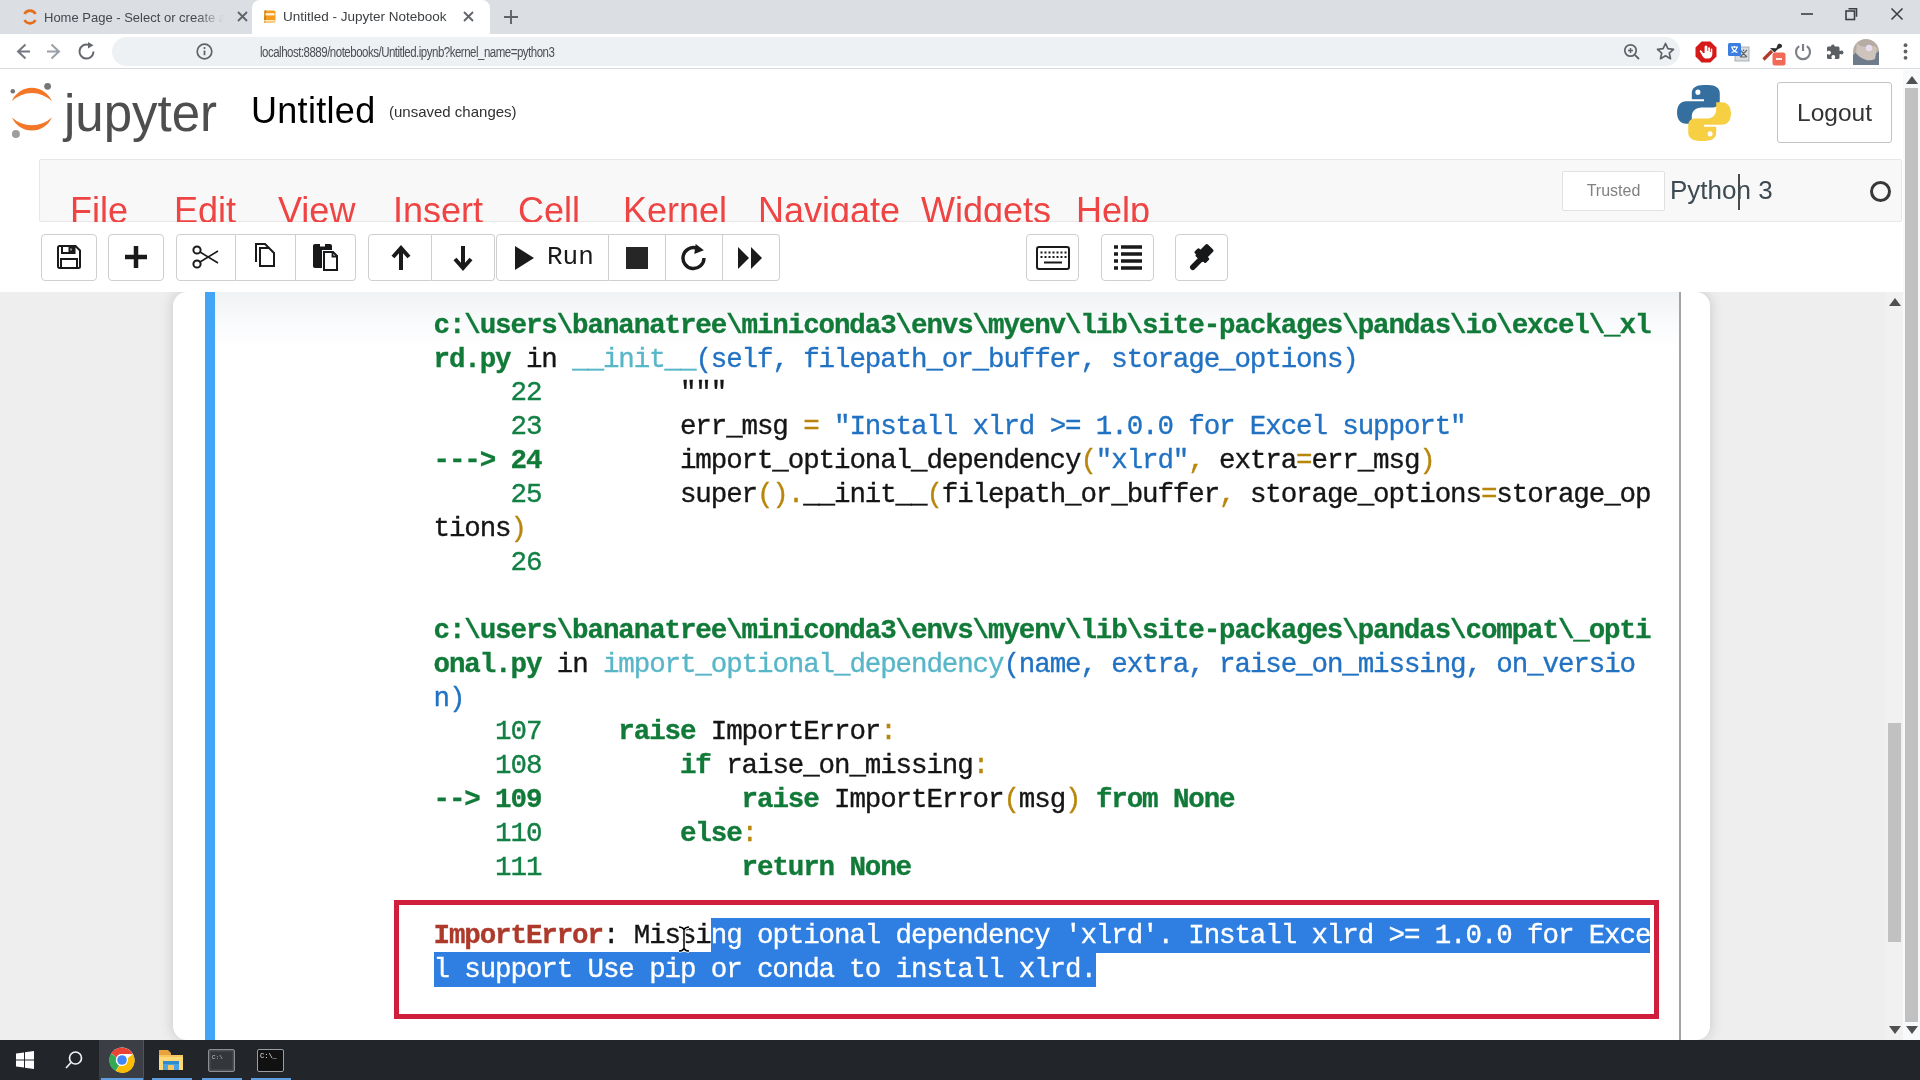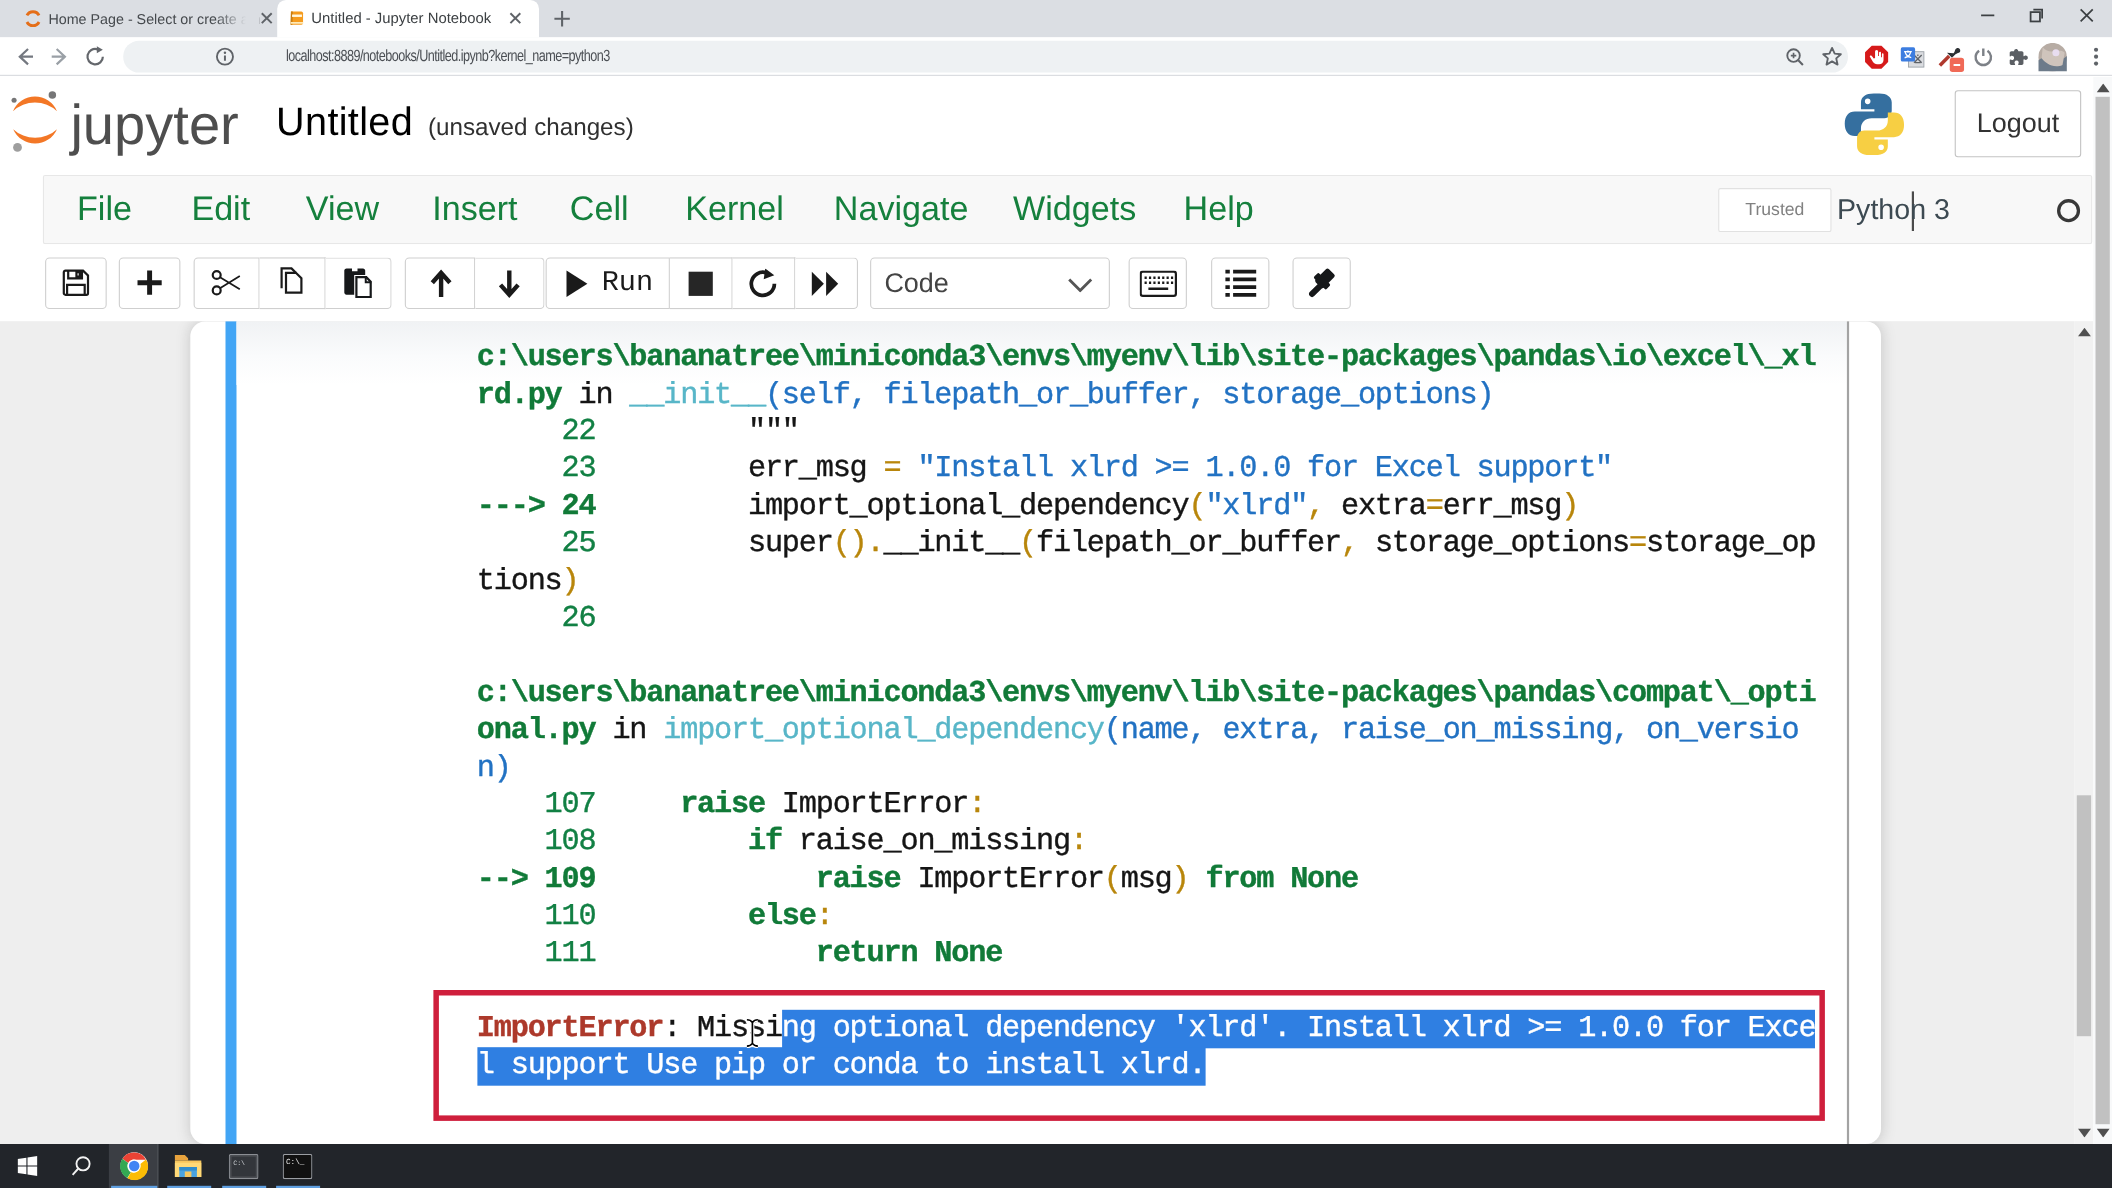--- a/index.html
+++ b/index.html
@@ -15,26 +15,26 @@
   #tab-active { left:252px; top:0px; width:238px; height:34px; background:#fff; border-radius:8px 8px 0 0; }
   #tab-active .ttl { position:absolute; left:31px; top:9px; font-size:13.5px; color:#3c4043; white-space:nowrap; }
   .tabx { position:absolute; top:8px; width:17px; height:17px; color:#5f6368; }
   #navbar { left:0; top:34px; width:1920px; height:35px; background:#fff; border-bottom:1px solid #d7dade; }
   #omnibox { left:112px; top:37px; width:1568px; height:29px; border-radius:15px; background:#eef1f3; }
   #urltext { left:260px; top:43.5px; font-size:11.5px; color:#4b4f54; letter-spacing:-0.5px; transform:scaleY(1.28); transform-origin:left top; }
 
   
   #jheader { left:0; top:70px; width:1903px; height:90px; background:#fff; }
   #untitled { left:251px; top:90px; font-size:36px; color:#000; letter-spacing:0.3px; }
-  #unsaved { left:389px; top:103px; font-size:22px; color:#303030; }
+  #unsaved { left:389px; top:103px; font-size:15px; color:#303030; }
   #logoutbtn { left:1777px; top:82px; width:115px; height:61px; background:#fff; border:1px solid #c3c3c3; border-radius:3px; font-size:24.5px; color:#333; text-align:center; line-height:59px; }
 
   
   #menubar { left:39px; top:159px; width:1863px; height:63px; background:#f8f8f8; border:1px solid #e7e7e7; border-radius:2px; }
-  .mitem { position:absolute; top:12px; font-size:31px; color:#15803d; }
+  .mitem { position:absolute; top:30px; font-size:36px; color:#ef4444; }
   #trusted { position:absolute; left:1522px; top:11px; width:103px; height:40px; border:1px solid #e1e1e1; background:#fff; color:#818181; font-size:16px; text-align:center; line-height:38px; border-radius:2px; }
   #kdivider { position:absolute; left:1698px; top:14px; width:2px; height:36px; background:#4a4a4a; }
   #kernelname { position:absolute; left:1630px; top:15px; font-size:26px; color:#3d4a52; }
   #kcircle { position:absolute; left:1830px; top:20.5px; width:21px; height:21px; border:3px solid #383838; border-radius:50%; }
 
   
   #toolbar { left:0px; top:222px; width:1903px; height:70px; background:#fff; }
   .tbtn { position:absolute; top:12px; height:47px; background:#fff; border:1px solid #cfcfcf; }
   .tbtn.single { border-radius:4px; }
   .grp-l { border-radius:4px 0 0 4px;font-family:Liberation Mono, monospace; }
@@ -271,26 +271,20 @@
         <path d="M24 14 A10.5 10.5 0 1 1 16.8 4.05" fill="none" stroke="#1a1a1a" stroke-width="3.4"></path>
         <path d="M15 0.5 L24 5.5 L15 10.5 Z" fill="#1a1a1a" transform="rotate(8 19 5)"></path>
       </svg>
     </div>
     <div class="tbtn grp-r" style="left:723px;width:57px">
       <svg width="30" height="26" viewBox="0 0 30 26" style="margin:10px 13px">
         <path d="M2 2 L13 13 L2 24 Z" fill="#1a1a1a"></path>
         <path d="M15 2 L26 13 L15 24 Z" fill="#1a1a1a"></path>
       </svg>
     </div>
-    <div class="tbtn single" style="left:791px;width:218px">
-      <div style="position:absolute;left:12px;top:9px;font-size:24.5px;color:#444">Code</div>
-      <svg width="24" height="14" viewBox="0 0 24 14" style="position:absolute;right:14px;top:17px">
-          <path d="M2 2 L12 12 L22 2" fill="none" stroke="#555" stroke-width="2.6"></path>
-        </svg>
-    </div>
     <div class="tbtn single" style="left:1026px;width:53px">
       <svg width="34" height="24" viewBox="0 0 34 24" style="margin:11px 9px">
         <rect x="1" y="1" width="32" height="22" rx="2" fill="none" stroke="#1a1a1a" stroke-width="2"></rect>
         <path d="M4.5 6.5 h2 m2 0 h2 m2 0 h2 m2 0 h2 m2 0 h2 m2 0 h2 m2 0 h2 M4.5 11 h2 m2 0 h2 m2 0 h2 m2 0 h2 m2 0 h2 m2 0 h2 m2 0 h2 M8 16.5 h18" stroke="#1a1a1a" stroke-width="2.2"></path>
       </svg>
     </div>
     <div class="tbtn single" style="left:1101px;width:53px">
       <svg width="30" height="28" viewBox="0 0 30 28" style="margin:9px 11px">
         <path d="M1 3 h4 M1 10 h4 M1 17 h4 M1 24 h4" stroke="#1a1a1a" stroke-width="3.4"></path>
         <path d="M8 3 h21 M8 10 h21 M8 17 h21 M8 24 h21" stroke="#1a1a1a" stroke-width="3.4"></path>

